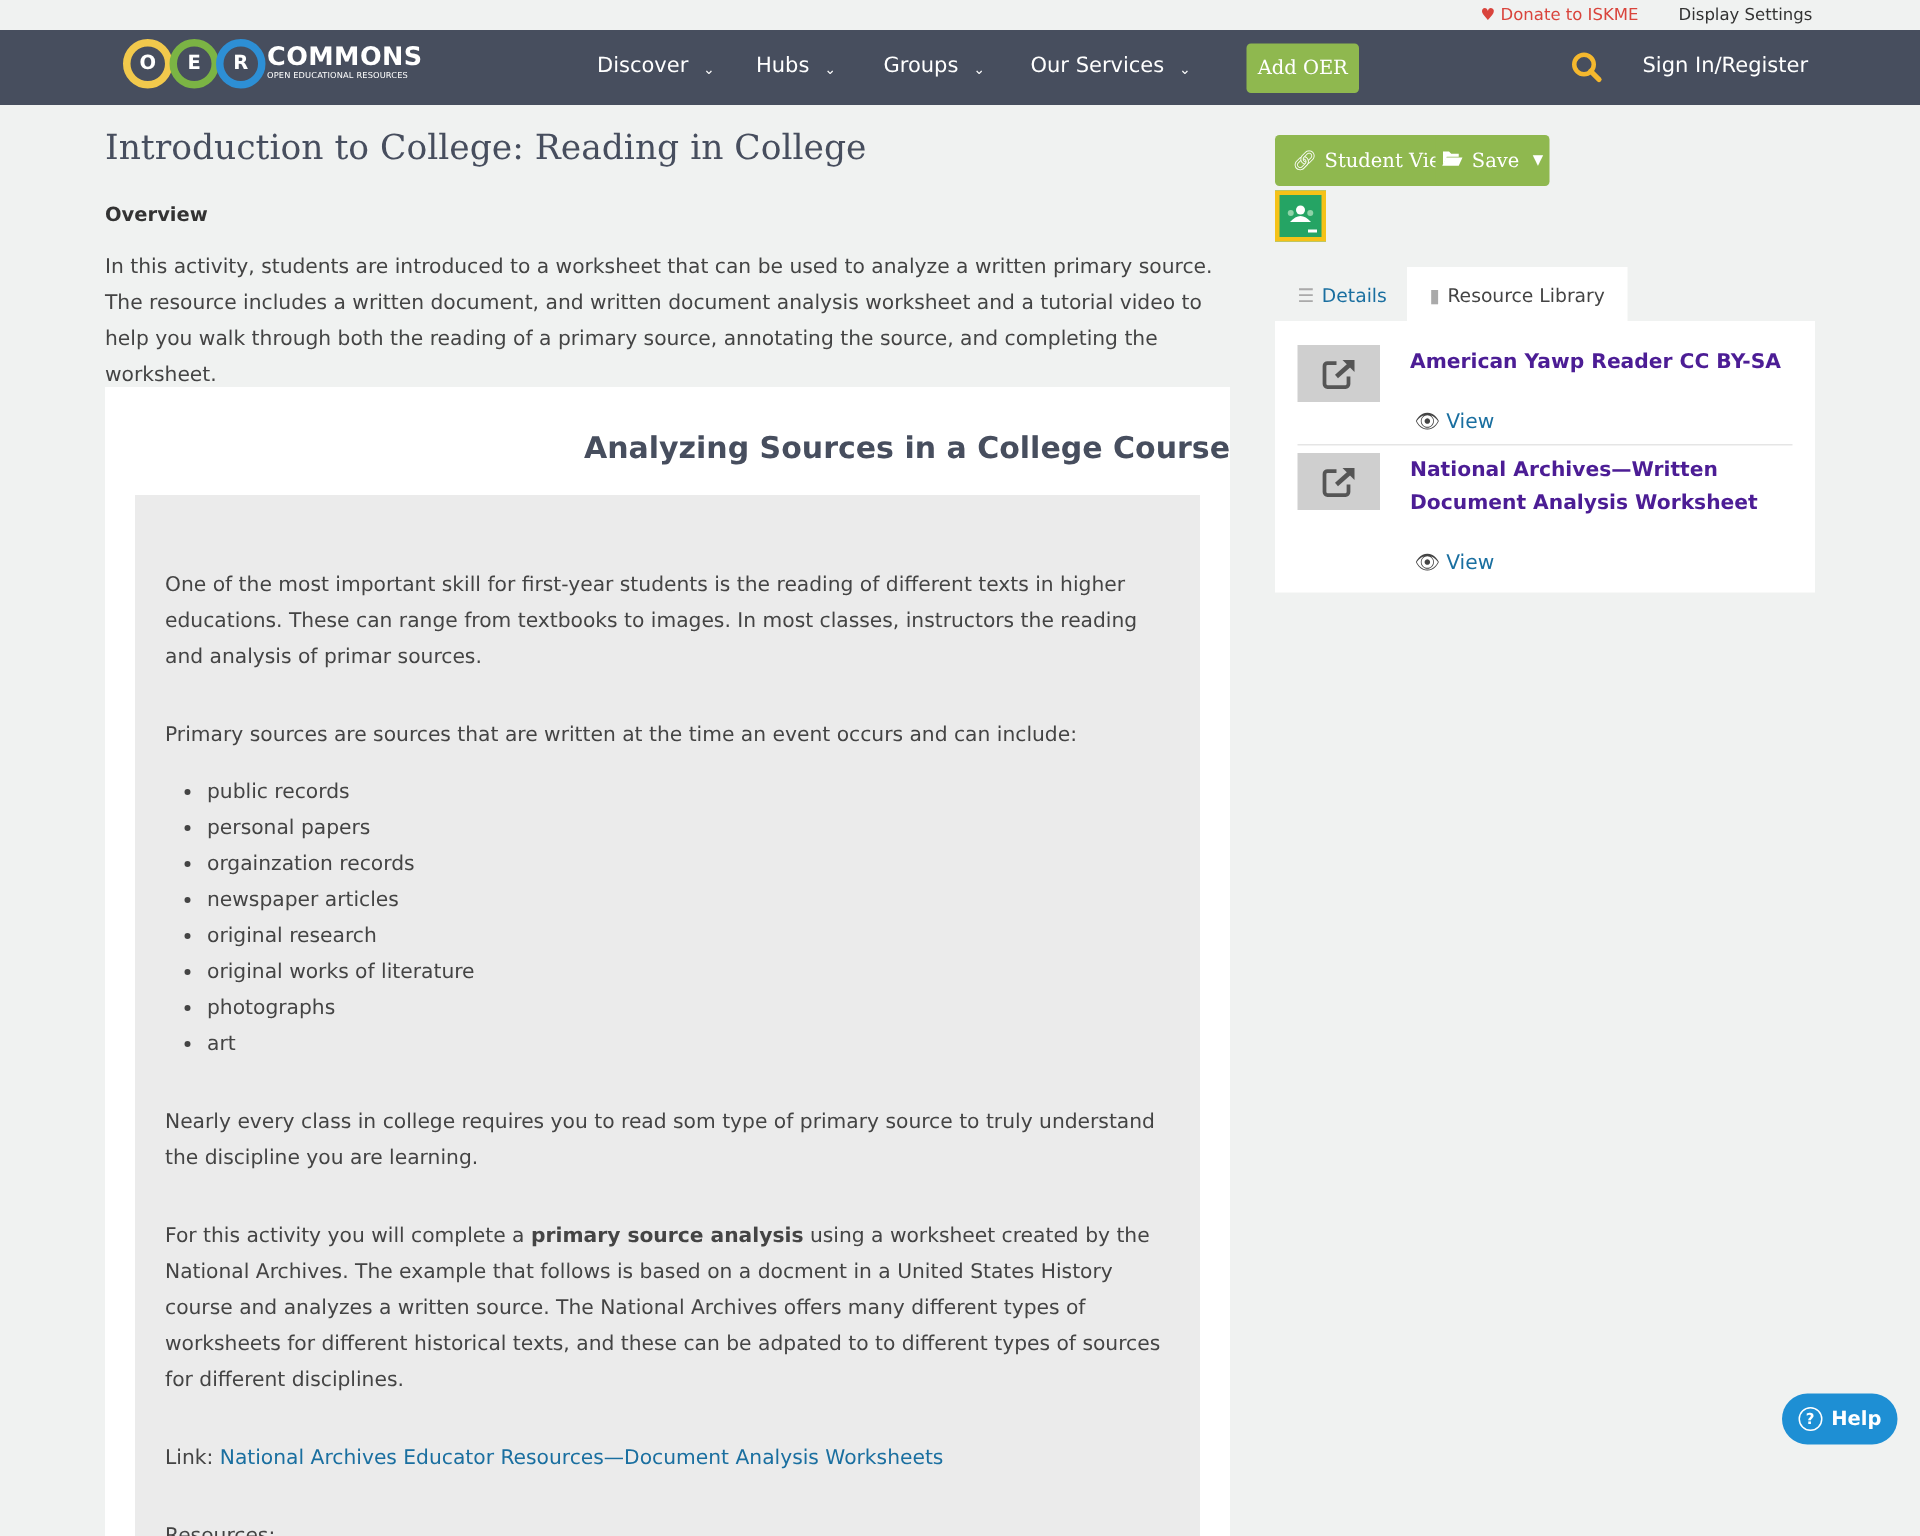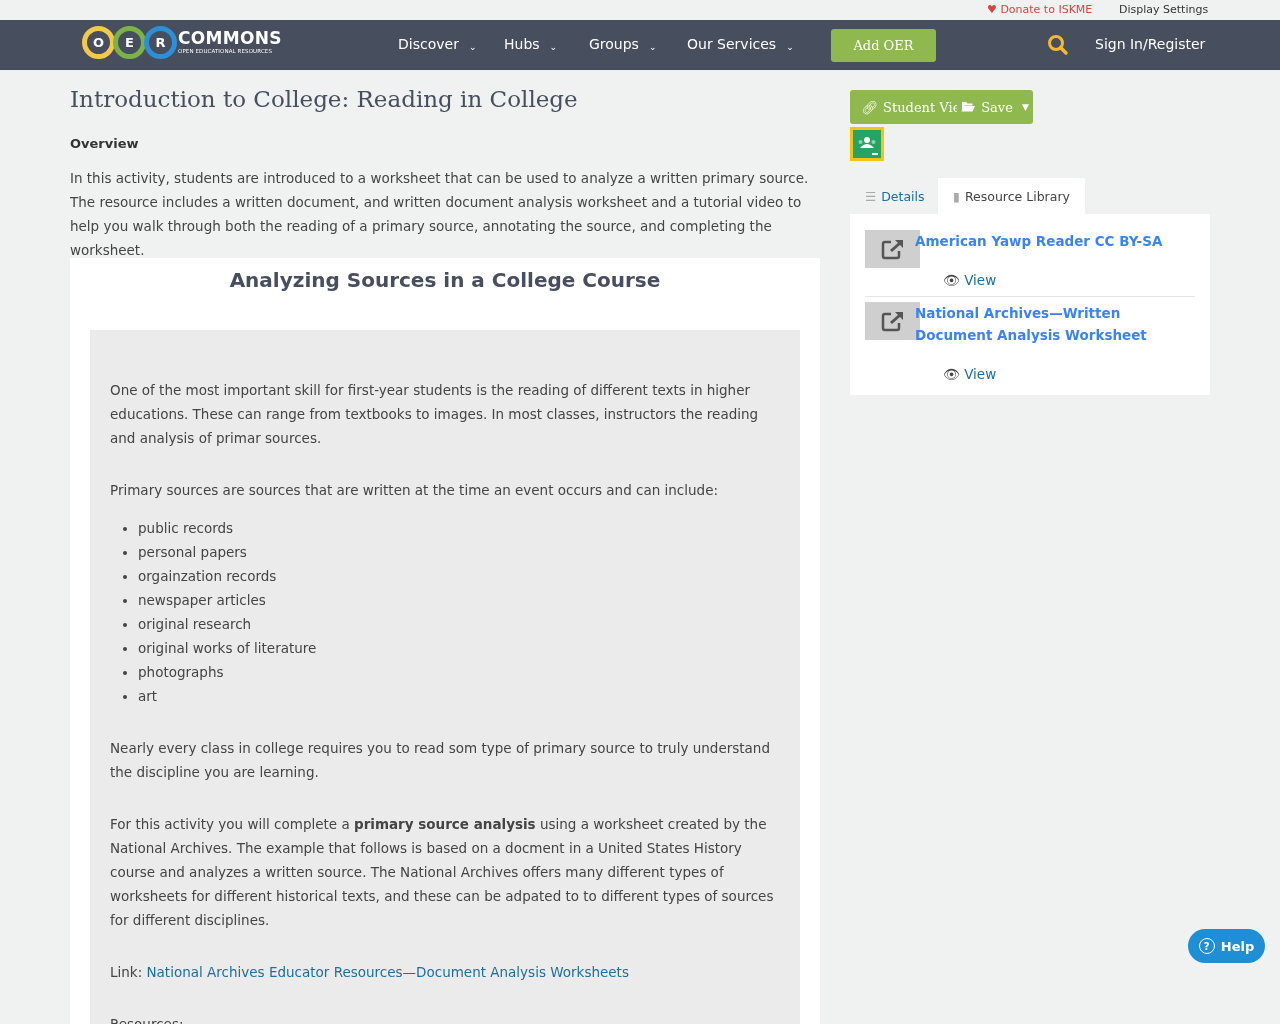--- a/index.html
+++ b/index.html
@@ -17,48 +17,48 @@
   .logo { position: absolute; left: 82px; top: 6px; display: flex; align-items: center; }
   .logo .ring { width: 33px; height: 33px; border-radius: 50%; border: 5px solid; background: #474e5e; color: #fff; font-weight: bold; font-size: 13px; display: flex; align-items: center; justify-content: center; margin-right: -2px; }
   .logo .ring.o { border-color: #f2c94c; }
   .logo .ring.e { border-color: #7bb444; }
   .logo .ring.r { border-color: #2d8fd5; }
   .logo .wordmark { margin-left: 3px; color: #fff; line-height: 1; }
   .logo .wordmark .big { font-size: 17px; font-weight: bold; letter-spacing: 0.3px; }
   .logo .wordmark .small { font-size: 5.5px; letter-spacing: 0.1px; margin-top: 2px; }
   .nav-item { position: absolute; top: 16px; color: #fff; font-size: 14px; display: flex; align-items: flex-end; }
   .nav-item .chev { font-size: 9px; margin-left: 10px; }
-  .add-oer { position: absolute; left: 831px; top: 9px; width: 105px; height: 33px; background: #8fb84f; border-radius: 3px; color: #fff; font-family: "DejaVu Serif", serif; font-size: 13px; display: flex; align-items: center; justify-content: center; }
+  .add-oer { position: absolute; left: 831px; top: 9px; width: 75px; height: 33px; background: #8fb84f; border-radius: 3px; color: #fff; font-family: "DejaVu Serif", serif; font-size: 13px; display: flex; align-items: center; justify-content: center; }
   .search-icon { position: absolute; left: 1047px; top: 34px; }
   .sign-in { position: absolute; left: 1095px; top: 16px; color: #fff; font-size: 14px; }
 
   
   .page-title { position: absolute; left: 70px; top: 86px; font-family: "DejaVu Serif", serif; font-size: 23px; color: #474e5e; font-weight: normal; }
   .overview-label { position: absolute; left: 70px; top: 136px; font-size: 13px; font-weight: bold; color: #333; }
   .overview-text { position: absolute; left: 70px; top: 166px; width: 745px; font-size: 13.5px; line-height: 24px; color: #444; }
 
   .content-card { position: absolute; left: 70px; top: 258px; width: 750px; height: 800px; background: #fff; }
-  .content-card h2 { text-align: center; margin-top: 10px; font-size: 20px; font-weight: bold; color: #474e5e; }
+  .content-card h2 { text-align: right; margin-top: 28px; font-size: 20px; font-weight: bold; color: #474e5e; }
   .inner-box { position: absolute; left: 20px; top: 72px; width: 710px; height: 760px; background: #ebebeb; padding: 20px 20px; font-size: 13.5px; line-height: 24px; color: #444; }
   .inner-box p { margin-bottom: 14px; margin-top: 28px; }
   .inner-box ul { margin-bottom: 14px; padding-left: 28px; list-style: disc; }
   .inner-box ul ul { list-style: circle; margin-bottom: 0; }
   .inner-box a { color: #1a6fa0; }
 
   
   .btn-green { position: absolute; top: 90px; height: 34px; background: #8fb84f; color: #fff; border-radius: 3px; font-family: "DejaVu Serif", serif; font-size: 13px; display: flex; align-items: center; justify-content: center; gap: 5px; }
   .classroom { position: absolute; left: 850px; top: 127px; width: 34px; height: 34px; border: 3px solid #f5c218; background: #25a464; }
   .tabs { position: absolute; left: 850px; top: 178px; width: 360px; height: 36px; }
   .tab { position: absolute; top: 0; height: 36px; font-size: 12.5px; display: flex; align-items: center; gap: 5px; }
   .tab.details { left: 15px; color: #1a6fa0; }
   .tab.library { left: 88px; width: 147px; background: #fff; color: #444; justify-content: center; }
   .library-panel { position: absolute; left: 850px; top: 214px; width: 360px; height: 181px; background: #fff; }
   .lib-item { position: absolute; left: 15px; width: 330px; }
   .lib-item .thumb { position: absolute; left: 0; top: 0; width: 55px; height: 38px; background: #cfcfcf; display: flex; align-items: center; justify-content: center; }
-  .lib-item .title { position: absolute; left: 50px; top: 0; width: 250px; font-size: 13.5px; font-weight: bold; color: #3b82f6; line-height: 22px; }
+  .lib-item .title { position: absolute; left: 75px; top: 0; width: 250px; font-size: 13.5px; font-weight: bold; color: #4c1d95; line-height: 22px; }
   .lib-item .view { position: absolute; left: 78px; font-size: 13.5px; color: #1a6fa0; display: flex; align-items: center; gap: 4px; }
   .divider { position: absolute; left: 15px; top: 82px; width: 330px; height: 1px; background: #e5e5e5; }
 
   .help-btn { position: absolute; left: 1188px; top: 929px; width: 77px; height: 34px; background: #1e8fd4; border-radius: 17px 17px 17px 17px; color: #fff; font-size: 13px; font-weight: bold; display: flex; align-items: center; justify-content: center; gap: 6px; }
   .help-btn .q { width: 16px; height: 16px; border: 1.5px solid #fff; border-radius: 50%; font-size: 10px; display: flex; align-items: center; justify-content: center; }
 </style>
 </head>
 <body>
 
 <div class="utility-bar">

